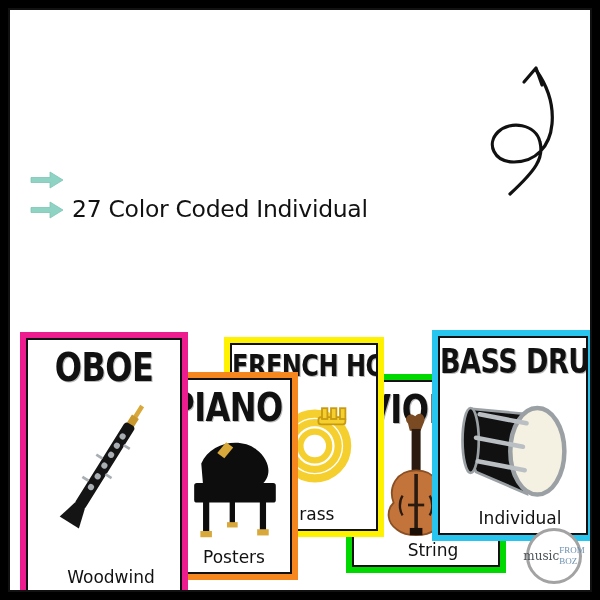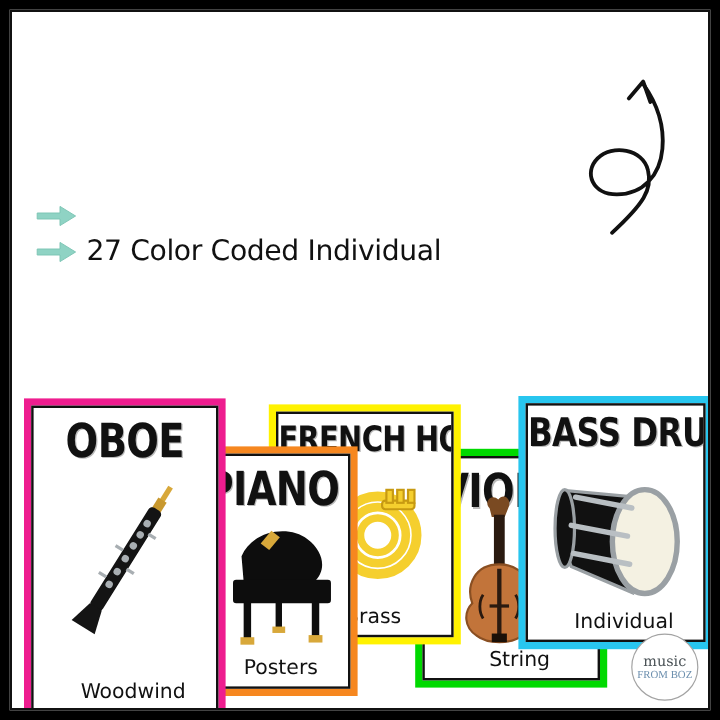--- a/index.html
+++ b/index.html
@@ -126,24 +126,24 @@
   #card-oboe   .card-title{ font-size:32px; }
   #card-piano  .card-title{ font-size:32px; }
   #card-horn   .card-title{ font-size:24px; }
   #card-violin .card-title{ font-size:32px; }
   #card-drum   .card-title{ font-size:27px; }
 
   
   #logo{
     position:absolute; right:8px; bottom:6px;
     width:56px; height:56px;
-    border:1px solid #a3a3a3;
+    border:3px solid #a3a3a3;
     border-radius:50%;
     background:#ffffff;
-    display:flex; flex-direction:column;
+    display:flex; flex-direction:row;
     align-items:center; justify-content:center;
     z-index:20;
   }
   #logo-l1{ font-family:"DejaVu Serif", serif; font-size:12px; color:#4a5256; line-height:1; }
   #logo-l2{ font-family:Liberation Serif, serif; font-size:9px; color:#6c8fae; line-height:1.2; }
 </style>
 </head>
 <body>
 
 <div id="poster">

